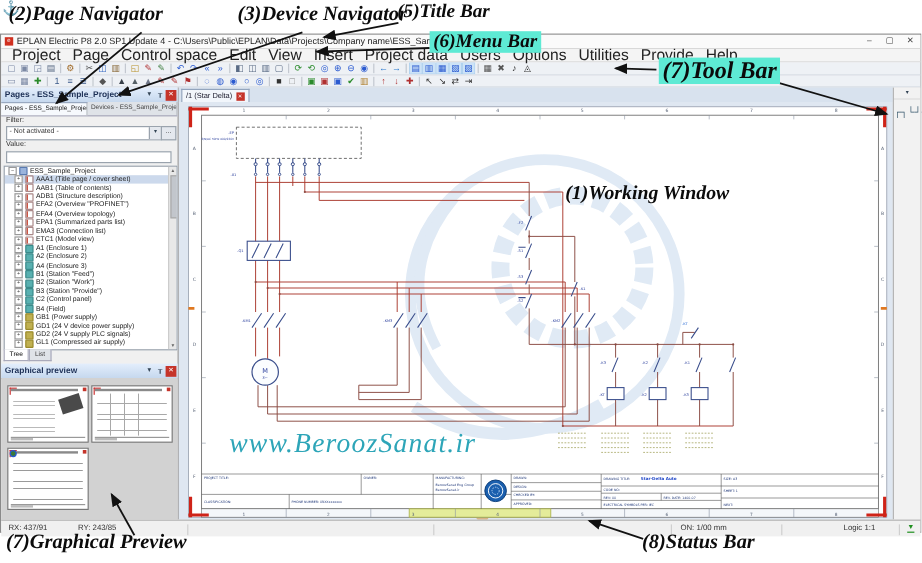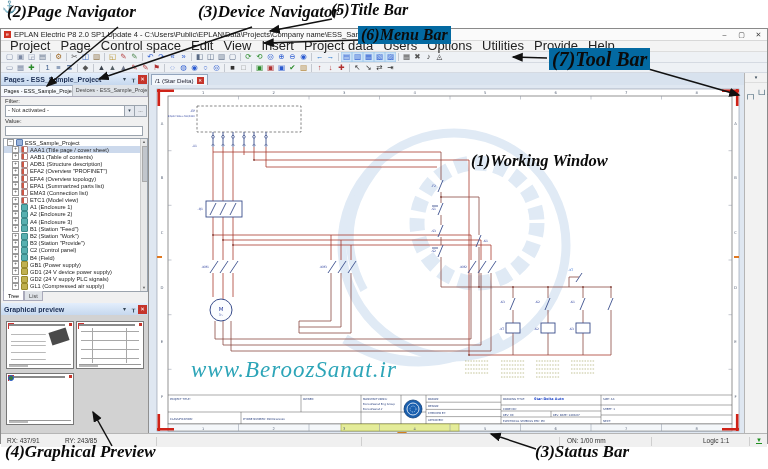--- a/index.html
+++ b/index.html
@@ -1,20 +1,20 @@
 <!DOCTYPE html>
 <html><head>
 <meta charset="utf-8">
 <style>
   html,body{margin:0;padding:0;background:#fff}
   .stage{position:relative;width:768px;height:469px;background:#fff;font-family:"Liberation Sans",sans-serif;overflow:hidden}
 
   
   .anno{position:absolute;font-family:"Liberation Serif",serif;font-weight:700;font-style:italic;color:#0b0b0b;z-index:60;white-space:nowrap;line-height:1.1}
-  .anno.bgw{background:#0369a1;padding:0 3px}
+  .anno.bgw{background:#5eead4;padding:0 3px}
   .overlay{position:absolute;left:0;top:0;width:768px;height:469px;z-index:55;pointer-events:none}
   .anchor{position:absolute;left:2px;top:0;font-size:12px;color:#2a5cc8;z-index:60}
 
   
   .appwin{position:absolute;left:0;top:28px;width:766px;height:414px;border:1px solid #8a8a8a;background:#f0f0f0;z-index:1}
   .titlebar{height:11px;background:#fafafa;border-bottom:1px solid #d8d8d8;display:flex;align-items:center;font-size:7.5px;color:#222}
   .appicon{width:7px;height:7px;background:#d03020;color:#fff;font-size:5px;line-height:7px;text-align:center;margin:0 3px 0 3px;flex:0 0 auto}
   .wctrls{margin-left:auto;display:flex}
   .wbtn{width:17px;text-align:center;font-size:7px;color:#444;line-height:11px}
   .menubar{height:10px;background:#f4f4f4;border-bottom:1px solid #ddd;display:flex;align-items:center;padding-left:4px}
@@ -100,22 +100,22 @@
 <body>
 
 <div class="stage">
 
   <span class="anchor">⚓</span>
   <div class="anno" style="left:7px;top:3px;font-size:17px">(2)Page Navigator</div>
   <div class="anno" style="left:198px;top:3px;font-size:17px">(3)Device Navigator</div>
   <div class="anno" style="left:331px;top:1px;font-size:16px">(5)Title Bar</div>
   <div class="anno bgw" style="left:358px;top:26px;font-size:16px">(6)Menu Bar</div>
   <div class="anno bgw" style="left:549px;top:48px;font-size:20px">(7)Tool Bar</div>
-  <div class="anno" style="left:5px;top:443px;font-size:17px">(4)Graphical Preview</div>
-  <div class="anno" style="left:535px;top:443px;font-size:17px">(3)Status Bar</div>
+  <div class="anno" style="left:5px;top:443px;font-size:17px">(7)Graphical Preview</div>
+  <div class="anno" style="left:535px;top:443px;font-size:17px">(8)Status Bar</div>
 
   <svg class="overlay">
     <defs>
       <marker id="ah" markerWidth="9" markerHeight="8" refX="6.5" refY="3" orient="auto">
         <path d="M0,0 L7.5,3 L0,6 z" fill="#111"></path>
       </marker>
     </defs>
     <g stroke="#111" stroke-width="1.5" fill="none">
       <path d="M118,27 L47,86" marker-end="url(#ah)"></path>
       <path d="M252,27 L99,79" marker-end="url(#ah)"></path>

